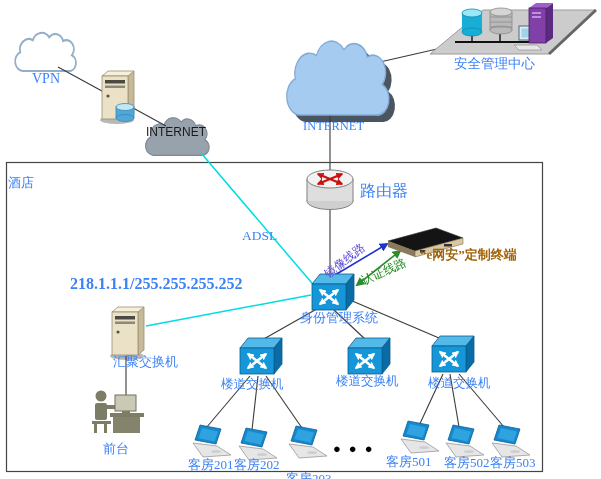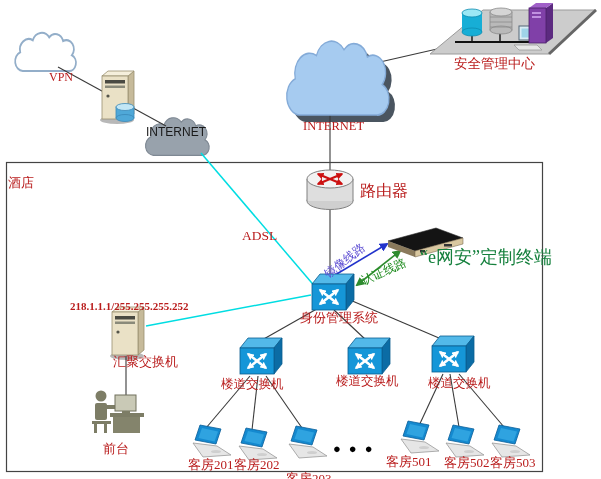--- a/index.html
+++ b/index.html
@@ -1,23 +1,23 @@
 <!DOCTYPE html>
 <html><head>
 <meta charset="utf-8">
 <style>
   html,body{margin:0;padding:0;background:#fff;}
   #canvas{position:relative;width:601px;height:479px;background:#fff;overflow:hidden;
           font-family:"Liberation Serif","DejaVu Serif",serif;}
   #wires{position:absolute;left:0;top:0;}
-  .label{position:absolute;font-size:13px;color:#b91c1c;white-space:nowrap;line-height:1.1;
+  .label{position:absolute;font-size:13px;color:#3b82f6;white-space:nowrap;line-height:1.1;
          font-family:"Liberation Serif","DejaVu Serif",serif;}
   .sans{font-family:"Liberation Sans","DejaVu Sans",sans-serif;font-size:12px;color:#1a1a1a;}
   .bold{font-weight:bold;}
-  .red{color:#15803d;font-weight:normal;font-size:18px;}
+  .red{color:#a16207;font-weight:bold;font-size:13px;}
   .blueline{color:#5a4ad2;font-size:12px;}
   .greenline{color:#1f8c1f;font-size:12px;}
   .rot{transform-origin:center;}
   .dots{font-size:13px;letter-spacing:8px;color:#000;}
   .small{font-size:12.5px;}
 </style>
 </head>
 <body>
 
 <div id="canvas">
@@ -187,32 +187,32 @@
   </g>
 
   <use href="#laptop" transform="translate(191,425)"></use>
   <use href="#laptop" transform="translate(237,428)"></use>
   <use href="#laptop" transform="translate(287,426)"></use>
   <use href="#laptop" transform="translate(399,421)"></use>
   <use href="#laptop" transform="translate(444,425)"></use>
   <use href="#laptop" transform="translate(490,425)"></use>
 </svg>
 
-<span class="label" style="left:49px;top:71px;font-size:12px">VPN</span>
+<span class="label" style="left:32px;top:71px;font-size:14px">VPN</span>
 <span class="label sans" style="left:146px;top:126px">INTERNET</span>
 <span class="label small" style="left:303px;top:120px">INTERNET</span>
 <span class="label" style="left:454px;top:57px;font-size:13.5px">安全管理中心</span>
 <span class="label" style="left:8px;top:176px">酒店</span>
 <span class="label" style="left:360px;top:182px;font-size:16px">路由器</span>
 <span class="label" style="left:242px;top:229px;font-size:13.5px">ADSL</span>
 <span class="label red" style="left:420px;top:248px">“e网安”定制终端</span>
 <span class="label blueline rot" style="left:345px;top:261px;transform:translate(-50%,-50%) rotate(-38deg)">镜像线路</span>
 <span class="label greenline rot" style="left:384px;top:272px;transform:translate(-50%,-50%) rotate(-24deg)">认证线路</span>
 <span class="label" style="left:300px;top:311px">身份管理系统</span>
-<span class="label bold" style="left:70px;top:300px;font-size:11px">218.1.1.1/255.255.255.252</span>
+<span class="label bold" style="left:70px;top:275px;font-size:16px">218.1.1.1/255.255.255.252</span>
 <span class="label" style="left:113px;top:355px">汇聚交换机</span>
 <span class="label" style="left:103px;top:442px">前台</span>
 <span class="label small" style="left:221px;top:378px">楼道交换机</span>
 <span class="label small" style="left:336px;top:375px">楼道交换机</span>
 <span class="label small" style="left:428px;top:377px">楼道交换机</span>
 <span class="label" style="left:188px;top:458px">客房201</span>
 <span class="label" style="left:234px;top:458px">客房202</span>
 <span class="label" style="left:286px;top:472px">客房203</span>
 <span class="label" style="left:386px;top:455px">客房501</span>
 <span class="label" style="left:444px;top:456px">客房502</span>

